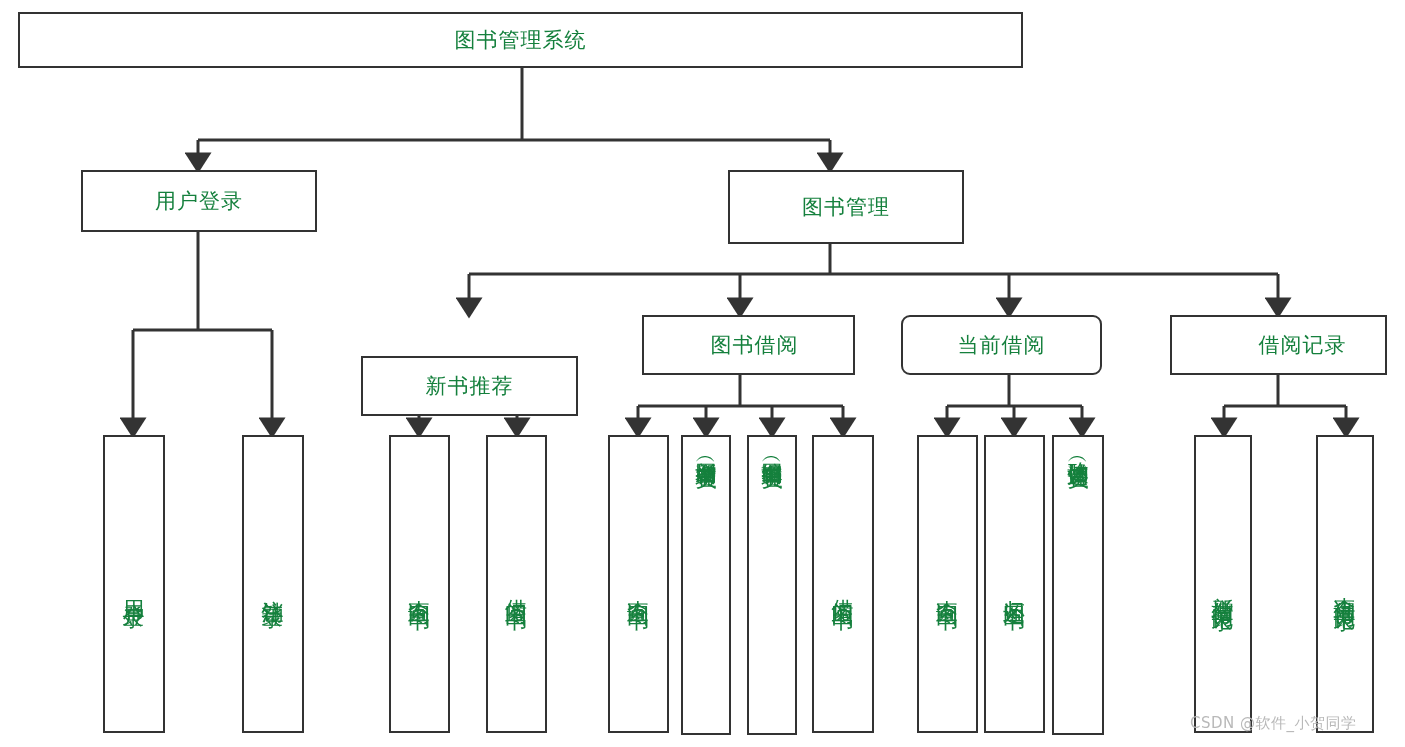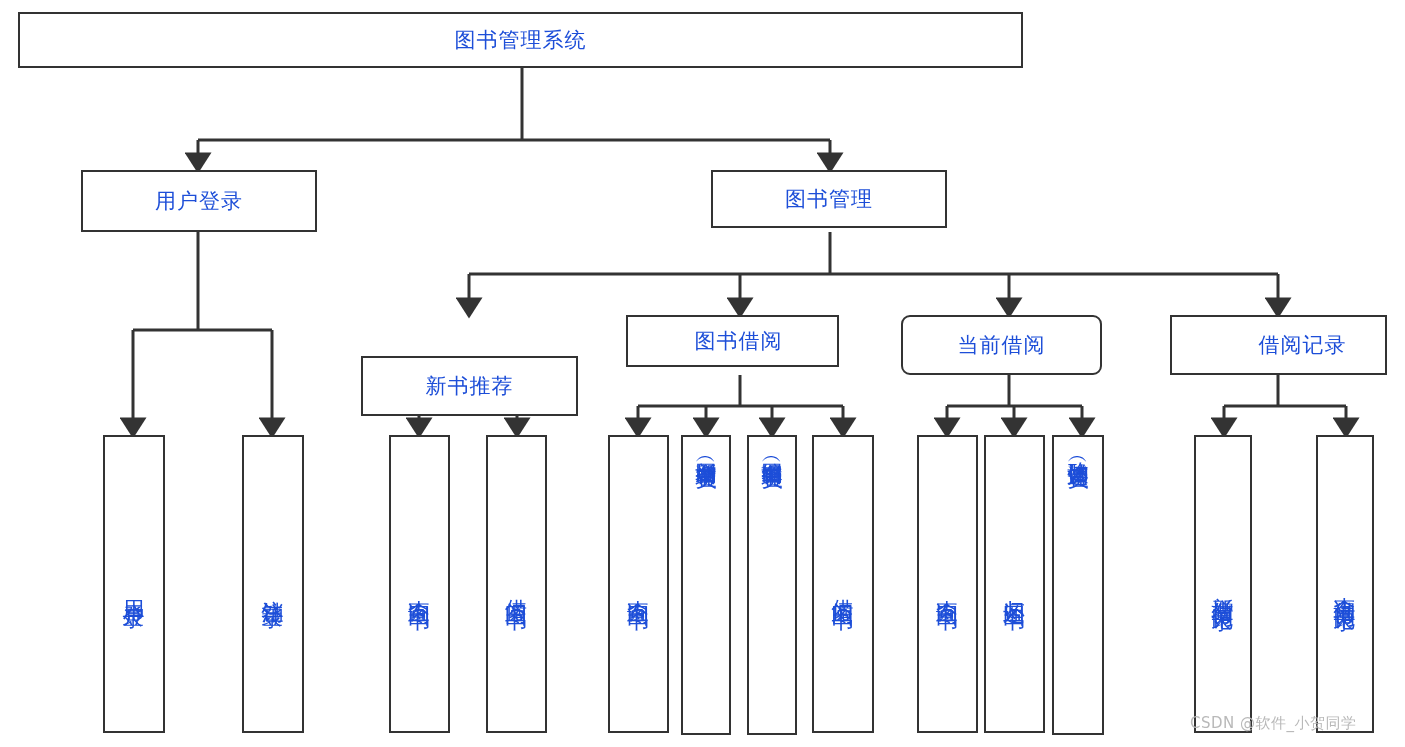--- a/index.html
+++ b/index.html
@@ -30,21 +30,21 @@
     position: absolute;
     box-sizing: border-box;
     border: 2px solid #333333;
     background: #ffffff;
     display: flex;
     align-items: center;
     justify-content: center;
     overflow: hidden;
   }
   .node-label {
-    color: #1d4ed8;
+    color: #15803d;
     line-height: 1.18;
     text-align: center;
     white-space: pre-line;
   }
   .node.horizontal .node-label {
     font-size: 21px;
     letter-spacing: 1px;
   }
   .node.vertical {
     align-items: flex-start;
@@ -131,28 +131,28 @@
     </g>
   </svg>
 
   <div class="node horizontal" style="left:18px; top:12px; width:1005px; height:56px;">
     <span class="node-label">图书管理系统</span>
   </div>
 
   <div class="node horizontal" style="left:81px; top:170px; width:236px; height:62px;">
     <span class="node-label">用户登录</span>
   </div>
-  <div class="node horizontal" style="left:711px; top:170px; width:236px; height:58px;">
+  <div class="node horizontal" style="left:728px; top:170px; width:236px; height:74px;">
     <span class="node-label">图书管理</span>
   </div>
 
   <div class="node horizontal" style="left:361px; top:315px; width:217px; height:60px;margin-top:41px;">
     <span class="node-label">新书推荐</span>
   </div>
-  <div class="node horizontal" style="left:626px; top:315px; width:213px; height:52px;padding-left:12px;">
+  <div class="node horizontal" style="left:642px; top:315px; width:213px; height:60px;padding-left:12px;">
     <span class="node-label">图书借阅</span>
   </div>
   <div class="node horizontal" style="left:901px; top:315px; width:201px; height:60px;border-radius:9px;">
     <span class="node-label">当前借阅</span>
   </div>
   <div class="node horizontal" style="left:1170px; top:315px; width:217px; height:60px;padding-left:48px;">
     <span class="node-label">借阅记录</span>
   </div>
 
   <div class="node vertical centered" style="left:103px; top:435px; width:62px; height:298px;">

